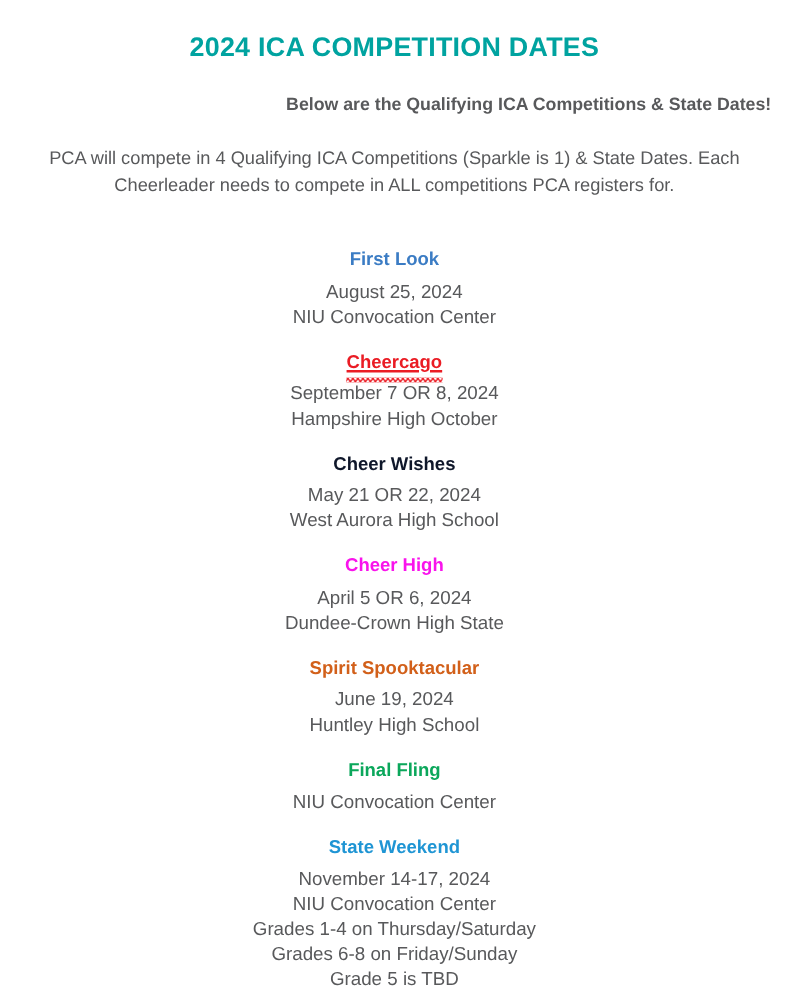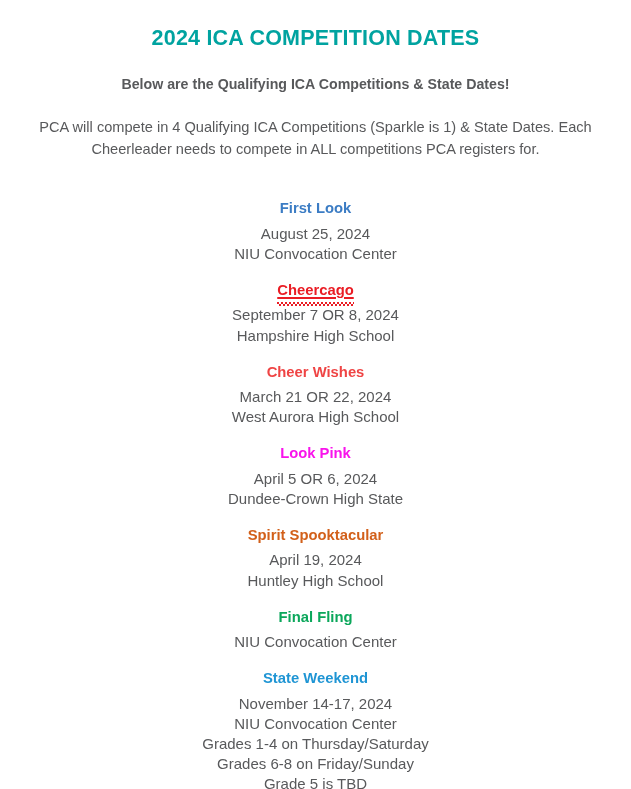--- a/index.html
+++ b/index.html
@@ -34,20 +34,21 @@
     line-height: 1.35;
   }
 
   .intro-line {
     font-size: 14.2px;
     font-weight: bold;
     color: #58595b;
     margin: 0;
     padding-top: 21px;
     line-height: 1.45;
+    text-align: right;
   }
 
   .intro-para {
     font-size: 14.6px;
     font-weight: normal;
     color: #58595b;
     margin: 0 auto;
     padding-top: 22px;
     max-width: 600px;
     line-height: 1.5;
@@ -118,35 +119,35 @@
 
   <div class="events">
       <div class="event">
         <div class="event-name" style="color: rgb(59, 124, 196);"><span class="namewrap">First Look</span></div>
         <div class="event-line">August 25, 2024</div>
         <div class="event-line">NIU Convocation Center</div>
       </div>
       <div class="event">
         <div class="event-name underlined squiggled" style="color: rgb(234, 28, 36);"><span class="namewrap">Cheercago</span></div>
         <div class="event-line">September 7 OR 8, 2024</div>
-        <div class="event-line">Hampshire High School</div>
+        <div class="event-line">Hampshire High October</div>
       </div>
       <div class="event">
-        <div class="event-name" style="color: #ef4444;"><span class="namewrap">Cheer Wishes</span></div>
-        <div class="event-line">March 21 OR 22, 2024</div>
+        <div class="event-name" style="color: #0f172a;"><span class="namewrap">Cheer Wishes</span></div>
+        <div class="event-line">May 21 OR 22, 2024</div>
         <div class="event-line">West Aurora High School</div>
       </div>
       <div class="event">
-        <div class="event-name" style="color: rgb(249, 19, 236);"><span class="namewrap">Look Pink</span></div>
+        <div class="event-name" style="color: rgb(249, 19, 236);"><span class="namewrap">Cheer High</span></div>
         <div class="event-line">April 5 OR 6, 2024</div>
         <div class="event-line">Dundee-Crown High State</div>
       </div>
       <div class="event">
         <div class="event-name" style="color: rgb(210, 96, 26);"><span class="namewrap">Spirit Spooktacular</span></div>
-        <div class="event-line">April 19, 2024</div>
+        <div class="event-line">June 19, 2024</div>
         <div class="event-line">Huntley High School</div>
       </div>
       <div class="event">
         <div class="event-name" style="color: rgb(11, 167, 91);"><span class="namewrap">Final Fling</span></div>
         <div class="event-line">NIU Convocation Center</div>
       </div>
       <div class="event">
         <div class="event-name" style="color: rgb(31, 149, 212);"><span class="namewrap">State Weekend</span></div>
         <div class="event-line">November 14-17, 2024</div>
         <div class="event-line">NIU Convocation Center</div>

